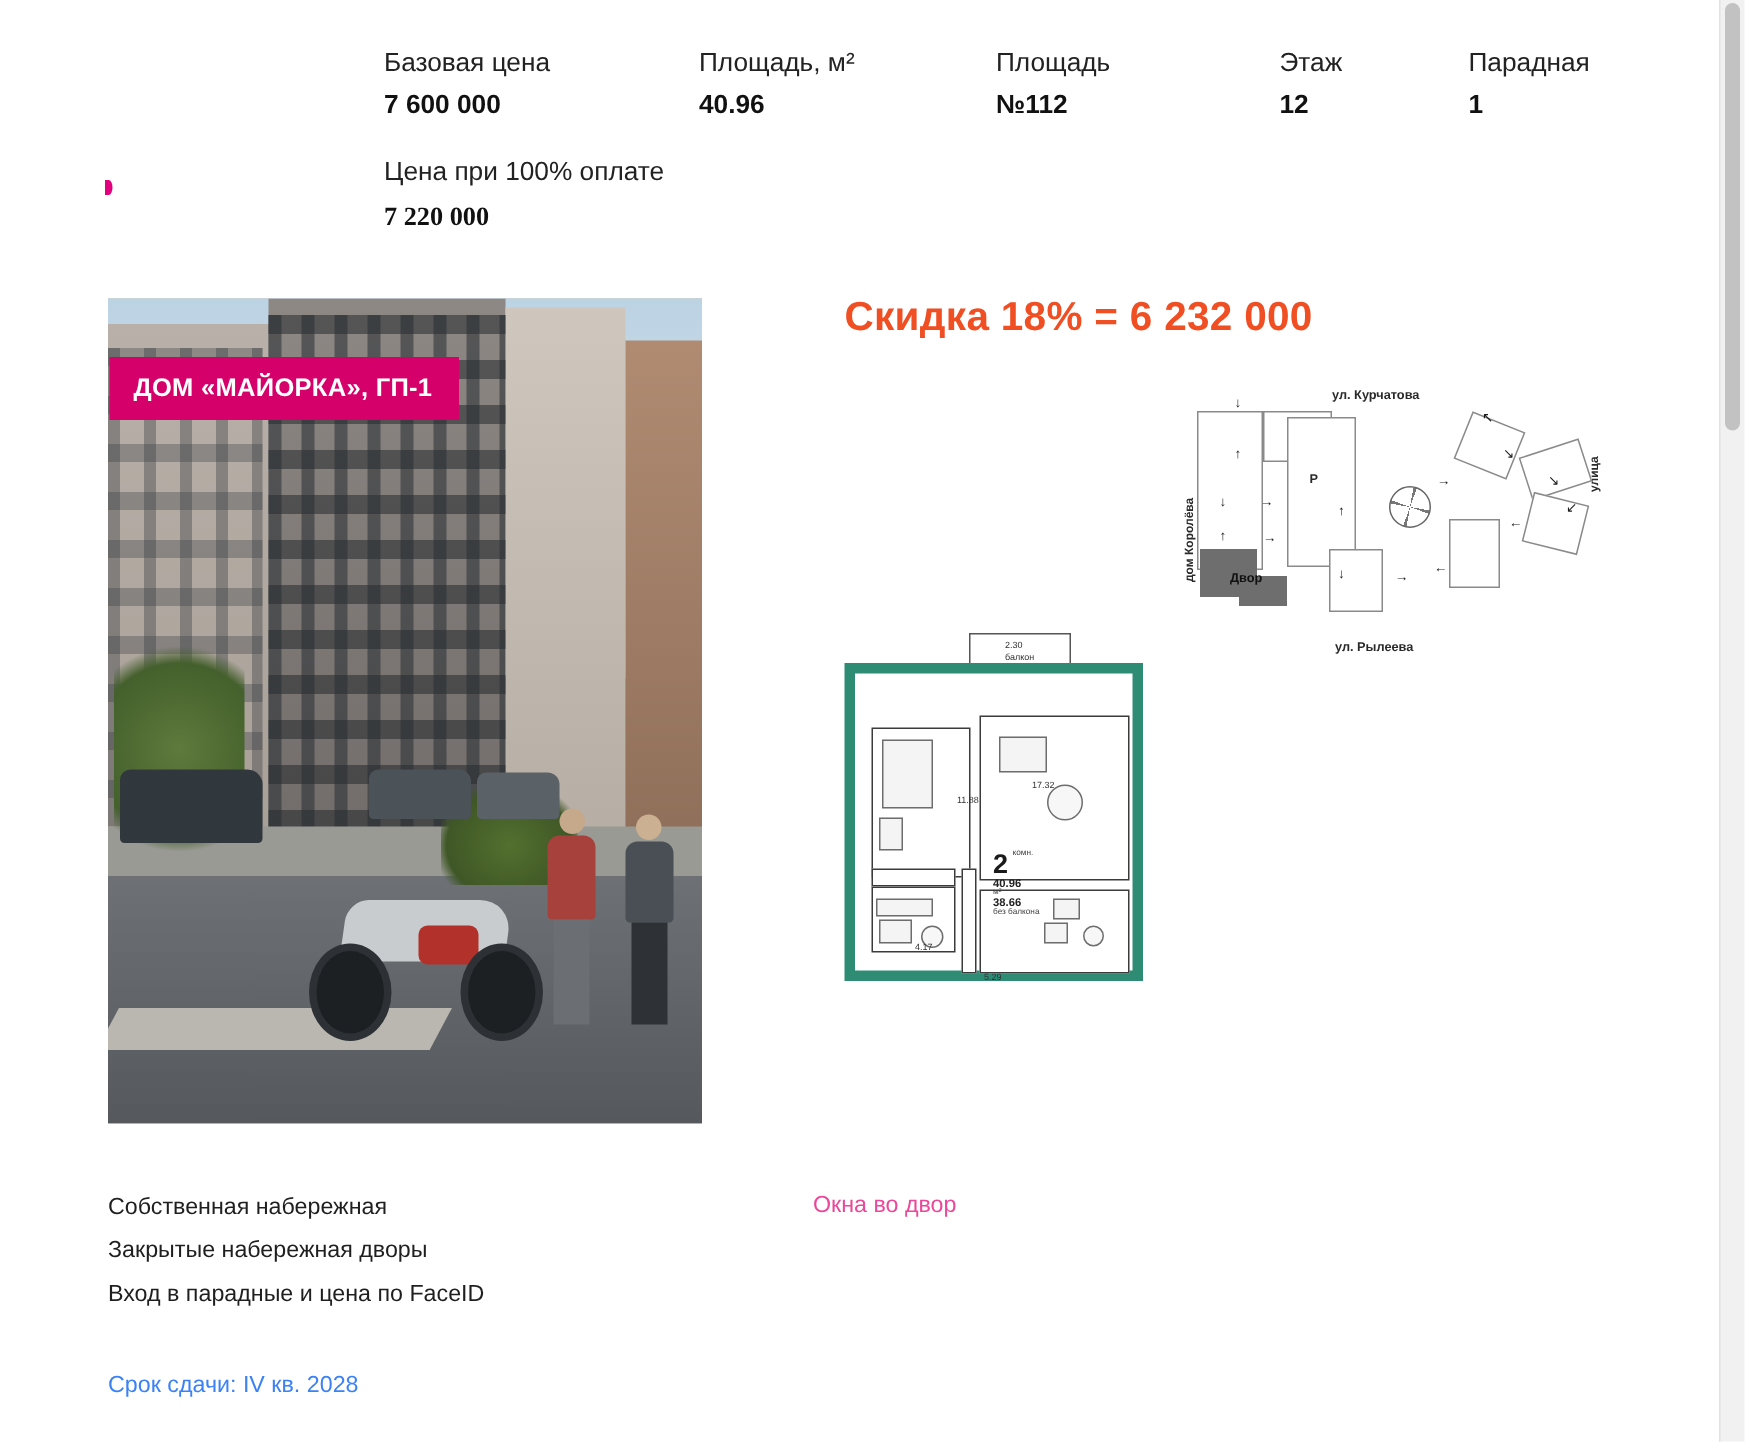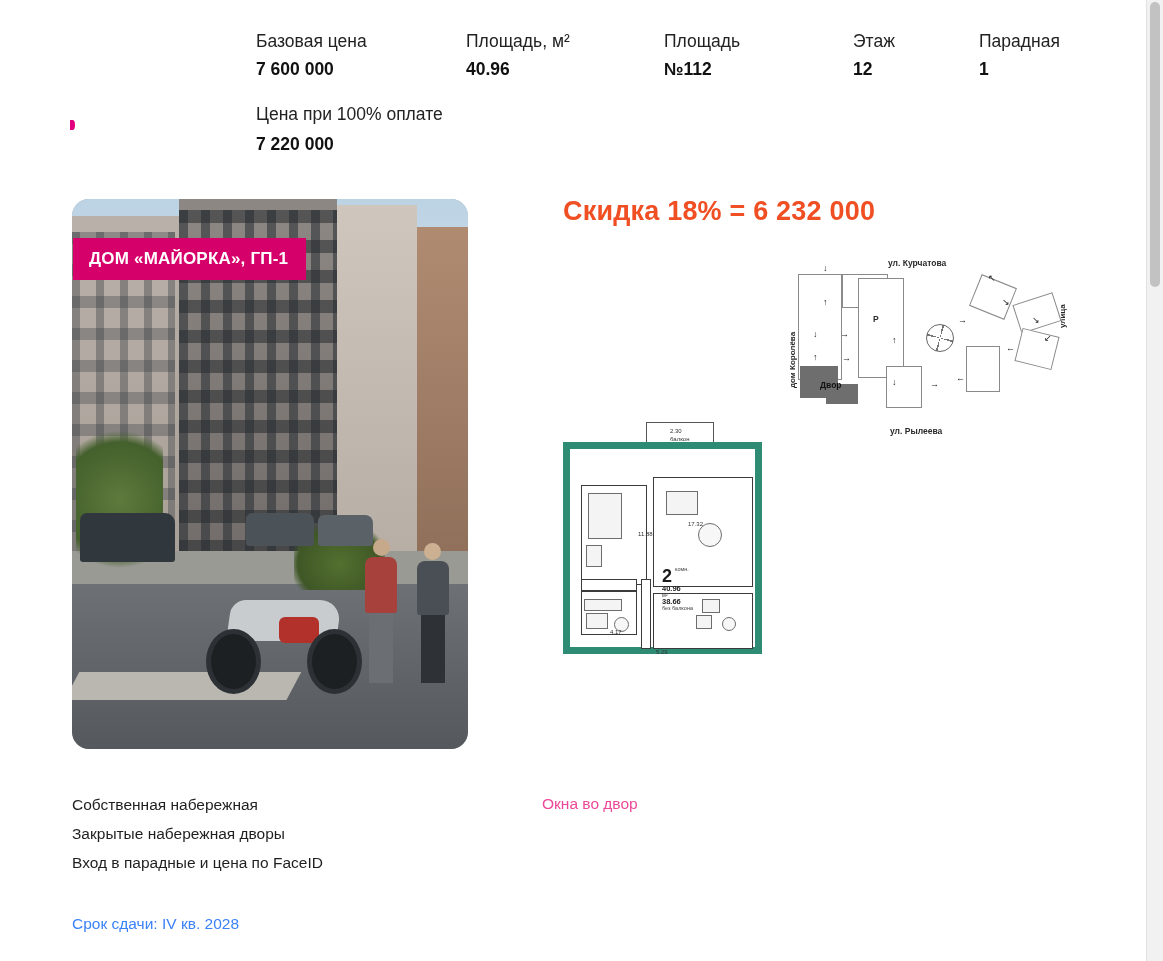--- a/index.html
+++ b/index.html
@@ -84,21 +84,21 @@
   .col-flat   { width: 189px; }
   .col-floor  { width: 126px; }
   .col-entr   { width: 120px; }
 
   .full-price {
     position: absolute;
     left: 256px;
     top: 100px;
   }
   .full-price .spec-label { line-height: 28px; }
-  .full-price .spec-value { line-height: 32px; }
+  .full-price .spec-value { line-height: 32px; font-family: Liberation Serif, serif; }
 
   
   .discount {
     position: absolute;
     left: 563px;
     top: 196px;
     font-size: 27px;
     font-weight: bold;
     color: #f04e23;
     letter-spacing: 0.2px;
@@ -107,21 +107,20 @@
 
   
   .render {
     position: absolute;
     left: 72px;
     top: 199px;
     width: 396px;
     height: 550px;
     overflow: hidden;
     background: #9aa6ad;
-    border-radius: 17px;
   }
   .sky {
     position: absolute; left: 0; top: 0; width: 100%; height: 46%;
     background: linear-gradient(#bcd3e4, #dfe7ea);
   }
   .bld-a {
     position: absolute; left: 0; top: 3%; width: 27%; height: 63%;
     background: linear-gradient(#b9b1a9, #a89f97);
     border-right: 1px solid #8d867f;
   }

